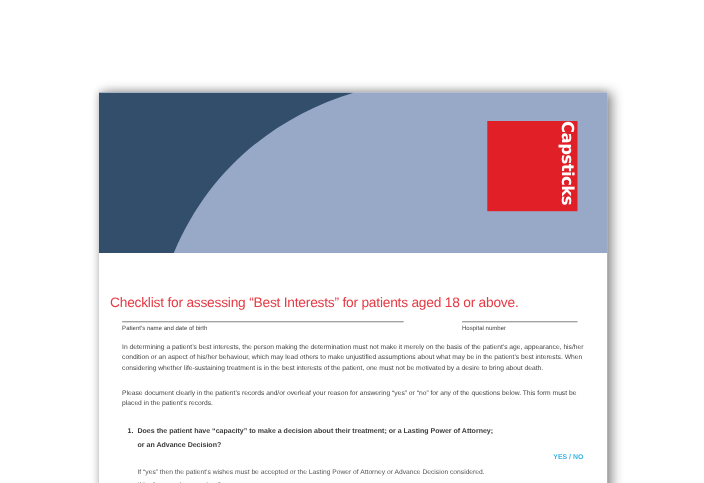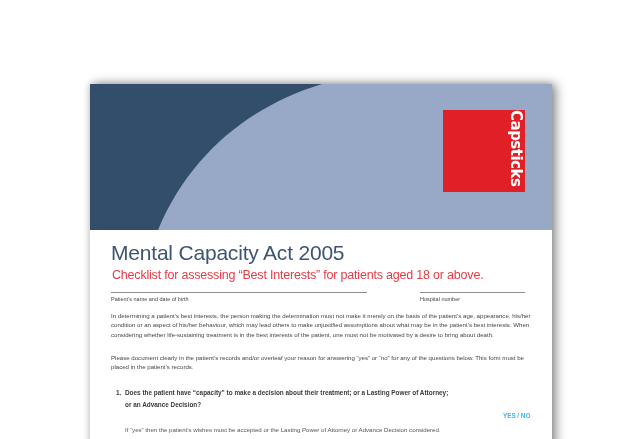--- a/index.html
+++ b/index.html
@@ -71,21 +71,21 @@
       left: 21px;
       top: 157px;
       font-size: 21px;
       color: #3f5473;
       line-height: 24px;
       white-space: nowrap;
       letter-spacing: -0.2px;
     }
     .subtitle {
       position: absolute;
-      left: 22px;
+      left: 10px;
       top: 184px;
       font-size: 12.5px;
       color: #e43b45;
       line-height: 15px;
       white-space: nowrap;
       letter-spacing: -0.2px;
     }
     .field-line {
       position: absolute;
       height: 1px;
@@ -149,21 +149,20 @@
 
     <div class="header">
       <svg width="462" height="146" viewBox="0 0 462 146">
         <path d="M0 0 L232 0 C160 22 100 70 68 146 L0 146 Z" fill="#334e6b"></path>
       </svg>
       <div class="logo">
         <div class="logo-text">Capsticks</div>
       </div>
     </div>
 
-    <div class="title">Mental Capacity Act 2005</div>
     <div class="subtitle">Checklist for assessing “Best Interests” for patients aged 18 or above.</div>
 
     <div class="field-line" style="left:21px; top:208px; width:256px;"></div>
     <div class="field-label" style="left:21px; top:212px;">Patient’s name and date of birth</div>
 
     <div class="field-line" style="left:330px; top:208px; width:105px;"></div>
     <div class="field-label" style="left:330px; top:212px;">Hospital number</div>
 
     <div class="para" style="top:227px;">In determining a patient’s best interests, the person making the determination must not make it merely on the basis of the patient’s age, appearance, his/her condition or an aspect of his/her behaviour, which may lead others to make unjustified assumptions about what may be in the patient’s best interests. When considering whether life-sustaining treatment is in the best interests of the patient, one must not be motivated by a desire to bring about death.</div>
     <div class="para" style="top:269px;">Please document clearly in the patient’s records and/or overleaf your reason for answering “yes” or “no” for any of the questions below. This form must be placed in the patient’s records.</div>

